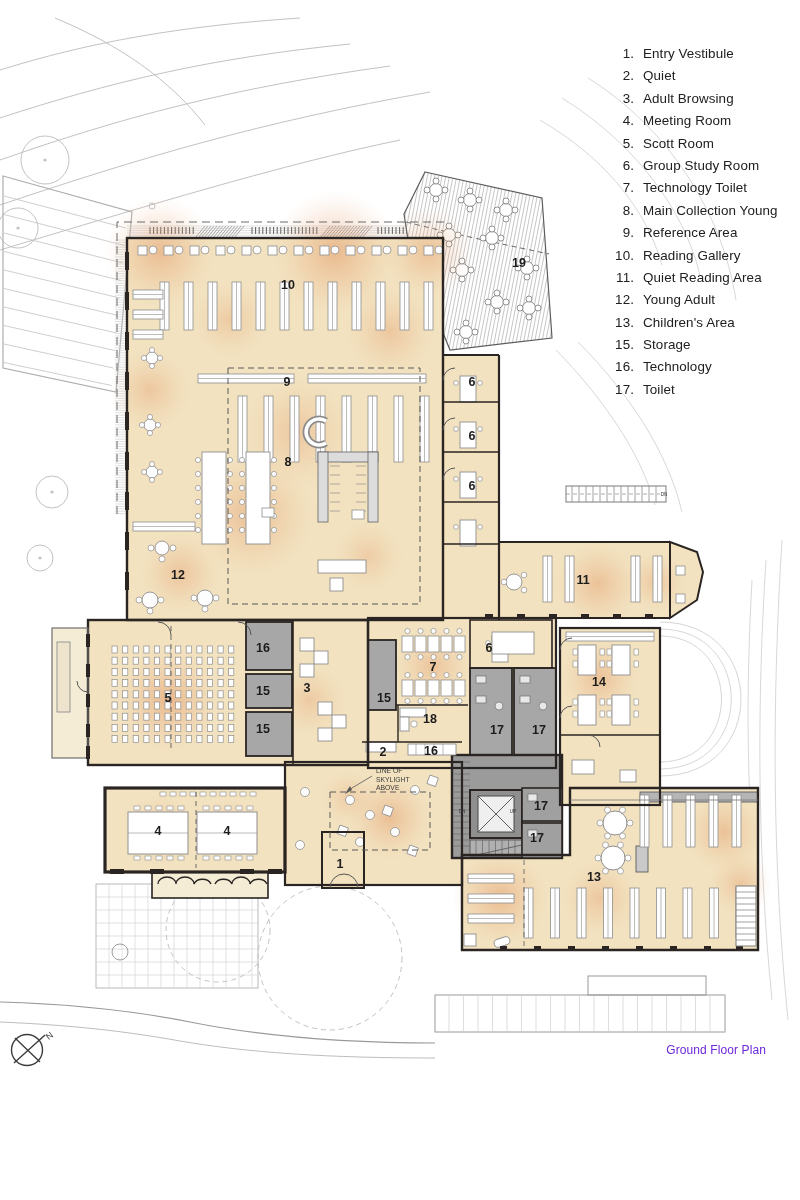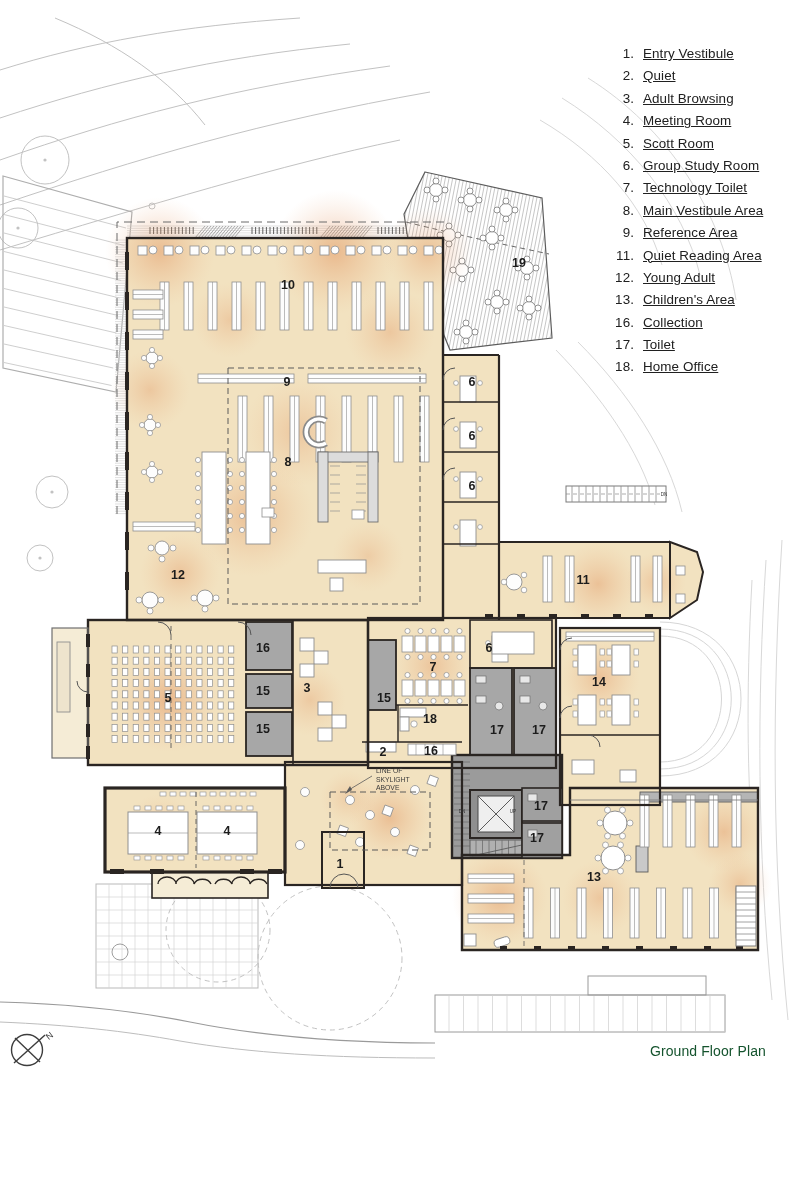--- a/index.html
+++ b/index.html
@@ -2,22 +2,22 @@
 <html><head>
 <meta charset="utf-8">
 <style>
   html,body{margin:0;padding:0;background:#ffffff;}
   .sheet{position:relative;width:800px;height:1200px;background:#ffffff;overflow:hidden;
          font-family:"Liberation Sans", sans-serif;}
   svg.plan{position:absolute;left:0;top:0;}
   .legend{position:absolute;left:610px;top:46px;width:186px;color:#202020;}
   .lrow{display:flex;align-items:baseline;height:22.4px;font-size:13.4px;letter-spacing:.1px;}
   .lnum{width:24px;text-align:right;margin-right:9px;flex:none;}
-  .llab{white-space:nowrap;text-decoration:underline;}
-  .sheet-title{position:absolute;right:34px;top:1043px;font-size:14px;color:#14532d;letter-spacing:.1px;}
+  .llab{white-space:nowrap;}
+  .sheet-title{position:absolute;right:34px;top:1043px;font-size:12px;color:#6d28d9;letter-spacing:.1px;}
   .roomlabel{font-family:"Liberation Sans", sans-serif;font-weight:700;}
 </style>
 </head>
 <body>
 
 <div class="sheet">
 
   <svg class="plan" id="plan" width="800" height="1200" viewBox="0 0 800 1200">
     <defs>
       <radialGradient id="heat">
@@ -1178,57 +1178,61 @@
       <span class="llab">Group Study Room</span>
     </div>
 
     <div class="lrow">
       <span class="lnum">7.</span>
       <span class="llab">Technology Toilet</span>
     </div>
 
     <div class="lrow">
       <span class="lnum">8.</span>
-      <span class="llab">Main Vestibule Area</span>
+      <span class="llab">Main Collection Young</span>
     </div>
 
     <div class="lrow">
       <span class="lnum">9.</span>
       <span class="llab">Reference Area</span>
     </div>
 
+    <div class="lrow">
+      <span class="lnum">10.</span>
+      <span class="llab">Reading Gallery</span>
+    </div>
 
     <div class="lrow">
       <span class="lnum">11.</span>
       <span class="llab">Quiet Reading Area</span>
     </div>
 
     <div class="lrow">
       <span class="lnum">12.</span>
       <span class="llab">Young Adult</span>
     </div>
 
     <div class="lrow">
       <span class="lnum">13.</span>
       <span class="llab">Children's Area</span>
     </div>
 
 
+    <div class="lrow">
+      <span class="lnum">15.</span>
+      <span class="llab">Storage</span>
+    </div>
 
     <div class="lrow">
       <span class="lnum">16.</span>
-      <span class="llab">Collection</span>
+      <span class="llab">Technology</span>
     </div>
 
     <div class="lrow">
       <span class="lnum">17.</span>
       <span class="llab">Toilet</span>
     </div>
 
-    <div class="lrow">
-      <span class="lnum">18.</span>
-      <span class="llab">Home Office</span>
-    </div>
 
   </div>
 
   <div class="sheet-title">Ground Floor Plan</div>
 </div>
 
 </body></html>

